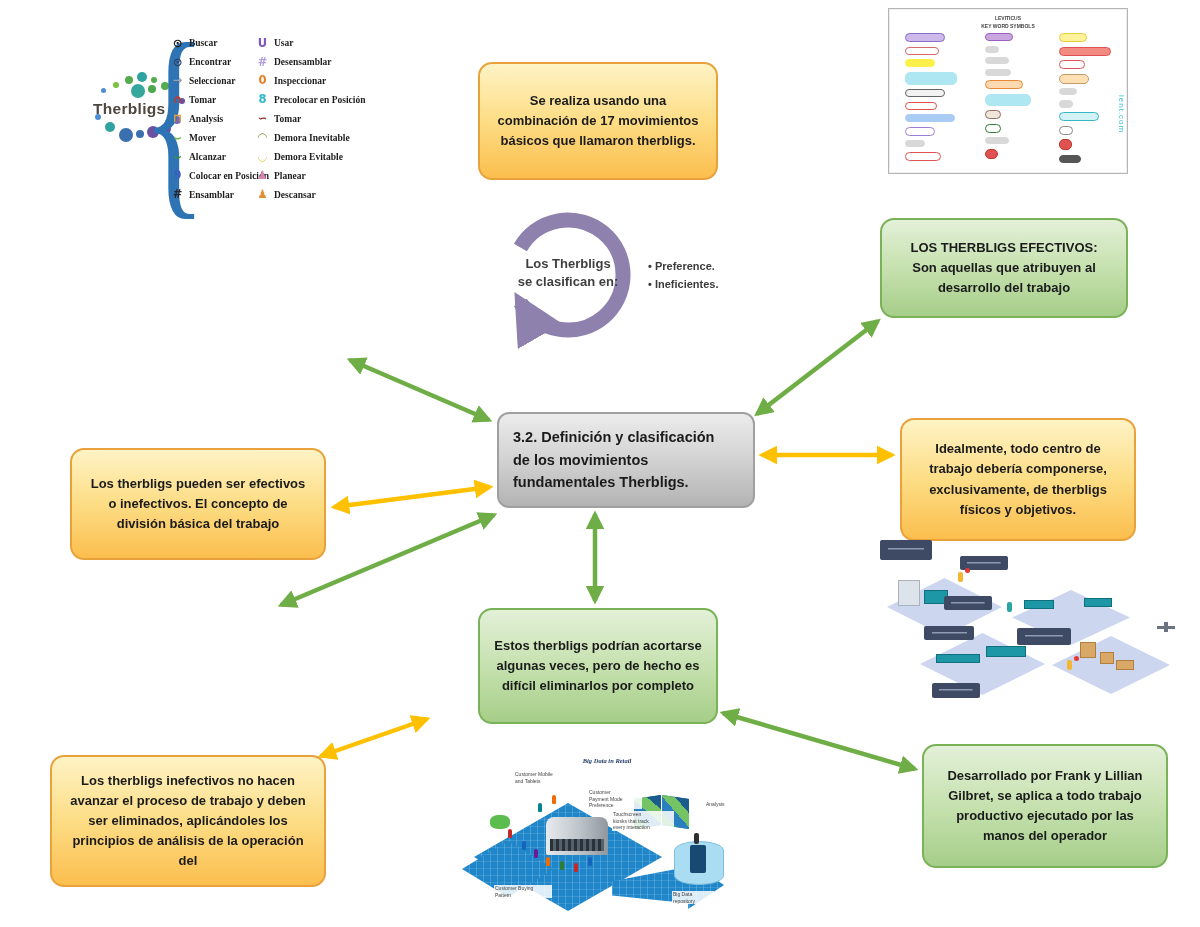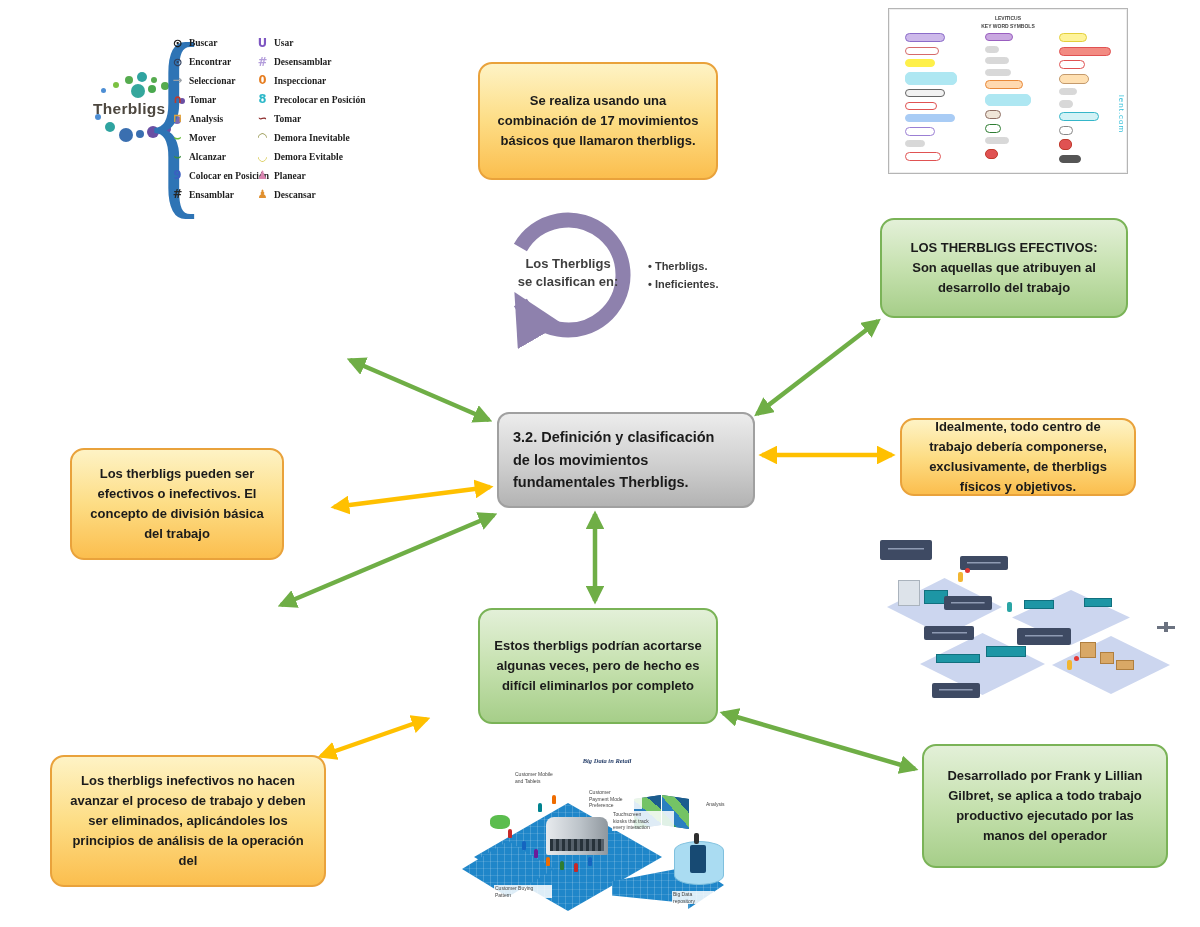--- a/index.html
+++ b/index.html
@@ -11,22 +11,22 @@
        text-align:center;font-weight:bold;font-size:13px;line-height:1.55;padding:8px 14px;
        box-sizing:border-box;white-space:pre-line;color:#1b1b1b;}
   .box.yellow{background:linear-gradient(180deg,#FEF3C5 0%,#FDDD85 50%,#FBBE4E 100%);border:2px solid #E9A23B;}
   .box.green{background:linear-gradient(180deg,#E3F0D8 0%,#C6E1AF 50%,#A6CE89 100%);border:2px solid #7AB357;}
   .box.gray{background:linear-gradient(180deg,#ECECEC 0%,#CFCFCF 55%,#B3B3B3 100%);border:2px solid #A0A0A0;
             text-align:left;justify-content:flex-start;font-size:14.5px;border-radius:12px;}
   #box-intro{left:478px;top:62px;width:240px;height:118px;}
   #box-central{left:497px;top:412px;width:258px;height:96px;}
   #box-como{left:108px;top:252px;width:240px;height:118px;}
   #box-efectivos{left:880px;top:218px;width:248px;height:100px;}
-  #box-idealmente{left:900px;top:418px;width:236px;height:78px;}
-  #box-pueden{left:70px;top:448px;width:214px;height:112px;}
+  #box-idealmente{left:900px;top:418px;width:236px;height:123px;}
+  #box-pueden{left:70px;top:448px;width:256px;height:112px;}
   #box-clasificacion{left:12px;top:600px;width:262px;height:102px;}
   #box-estos{left:478px;top:608px;width:240px;height:116px;}
   #box-inefectivos{left:50px;top:755px;width:276px;height:132px;}
   #box-desarrollado{left:922px;top:744px;width:246px;height:124px;}
   
   #arrow-layer{position:absolute;left:0;top:0;pointer-events:none;}
   
   #legend{left:55px;top:12px;width:370px;height:215px;}
   #legend-word{left:0px;top:62px;width:120px;height:74px;margin-left:36px;}
   #legend-title{position:absolute;left:2px;top:26px;font-size:15.5px;font-weight:bold;color:#4d473f;
@@ -264,21 +264,21 @@
     <svg width="270" height="152">
       <path d="M 40.4 44.5 A 55 55 0 1 1 40.4 99.5" fill="none" stroke="#8E81AD" stroke-width="15" marker-end="url(#ah-p)"></path>
       <defs>
         <marker id="ah-p" markerWidth="3.4" markerHeight="3.4" refX="2.6" refY="1.7" orient="auto">
           <path d="M0,0 L3.4,1.7 L0,3.4 z" fill="#8E81AD"></path>
         </marker>
       </defs>
     </svg>
     <div id="cycle-text">Los Therbligs
 se clasifican en:</div>
-    <div id="cycle-b1" class="cycle-bullet">• Therbligs.</div>
+    <div id="cycle-b1" class="cycle-bullet">• Preference.</div>
     <div id="cycle-b2" class="cycle-bullet">• Ineficientes.</div>
   </div>
 
   <div id="box-intro" class="box yellow">Se realiza usando una combinación de 17 movimientos básicos que llamaron therbligs.</div>
   <div id="box-central" class="box gray">3.2. Definición y clasificación
 de los movimientos
 fundamentales Therbligs.</div>
   <div id="box-efectivos" class="box green">LOS THERBLIGS EFECTIVOS:
 Son aquellas que atribuyen al desarrollo del trabajo</div>
   <div id="box-idealmente" class="box yellow">Idealmente, todo centro de trabajo debería componerse, exclusivamente, de therbligs físicos y objetivos.</div>

